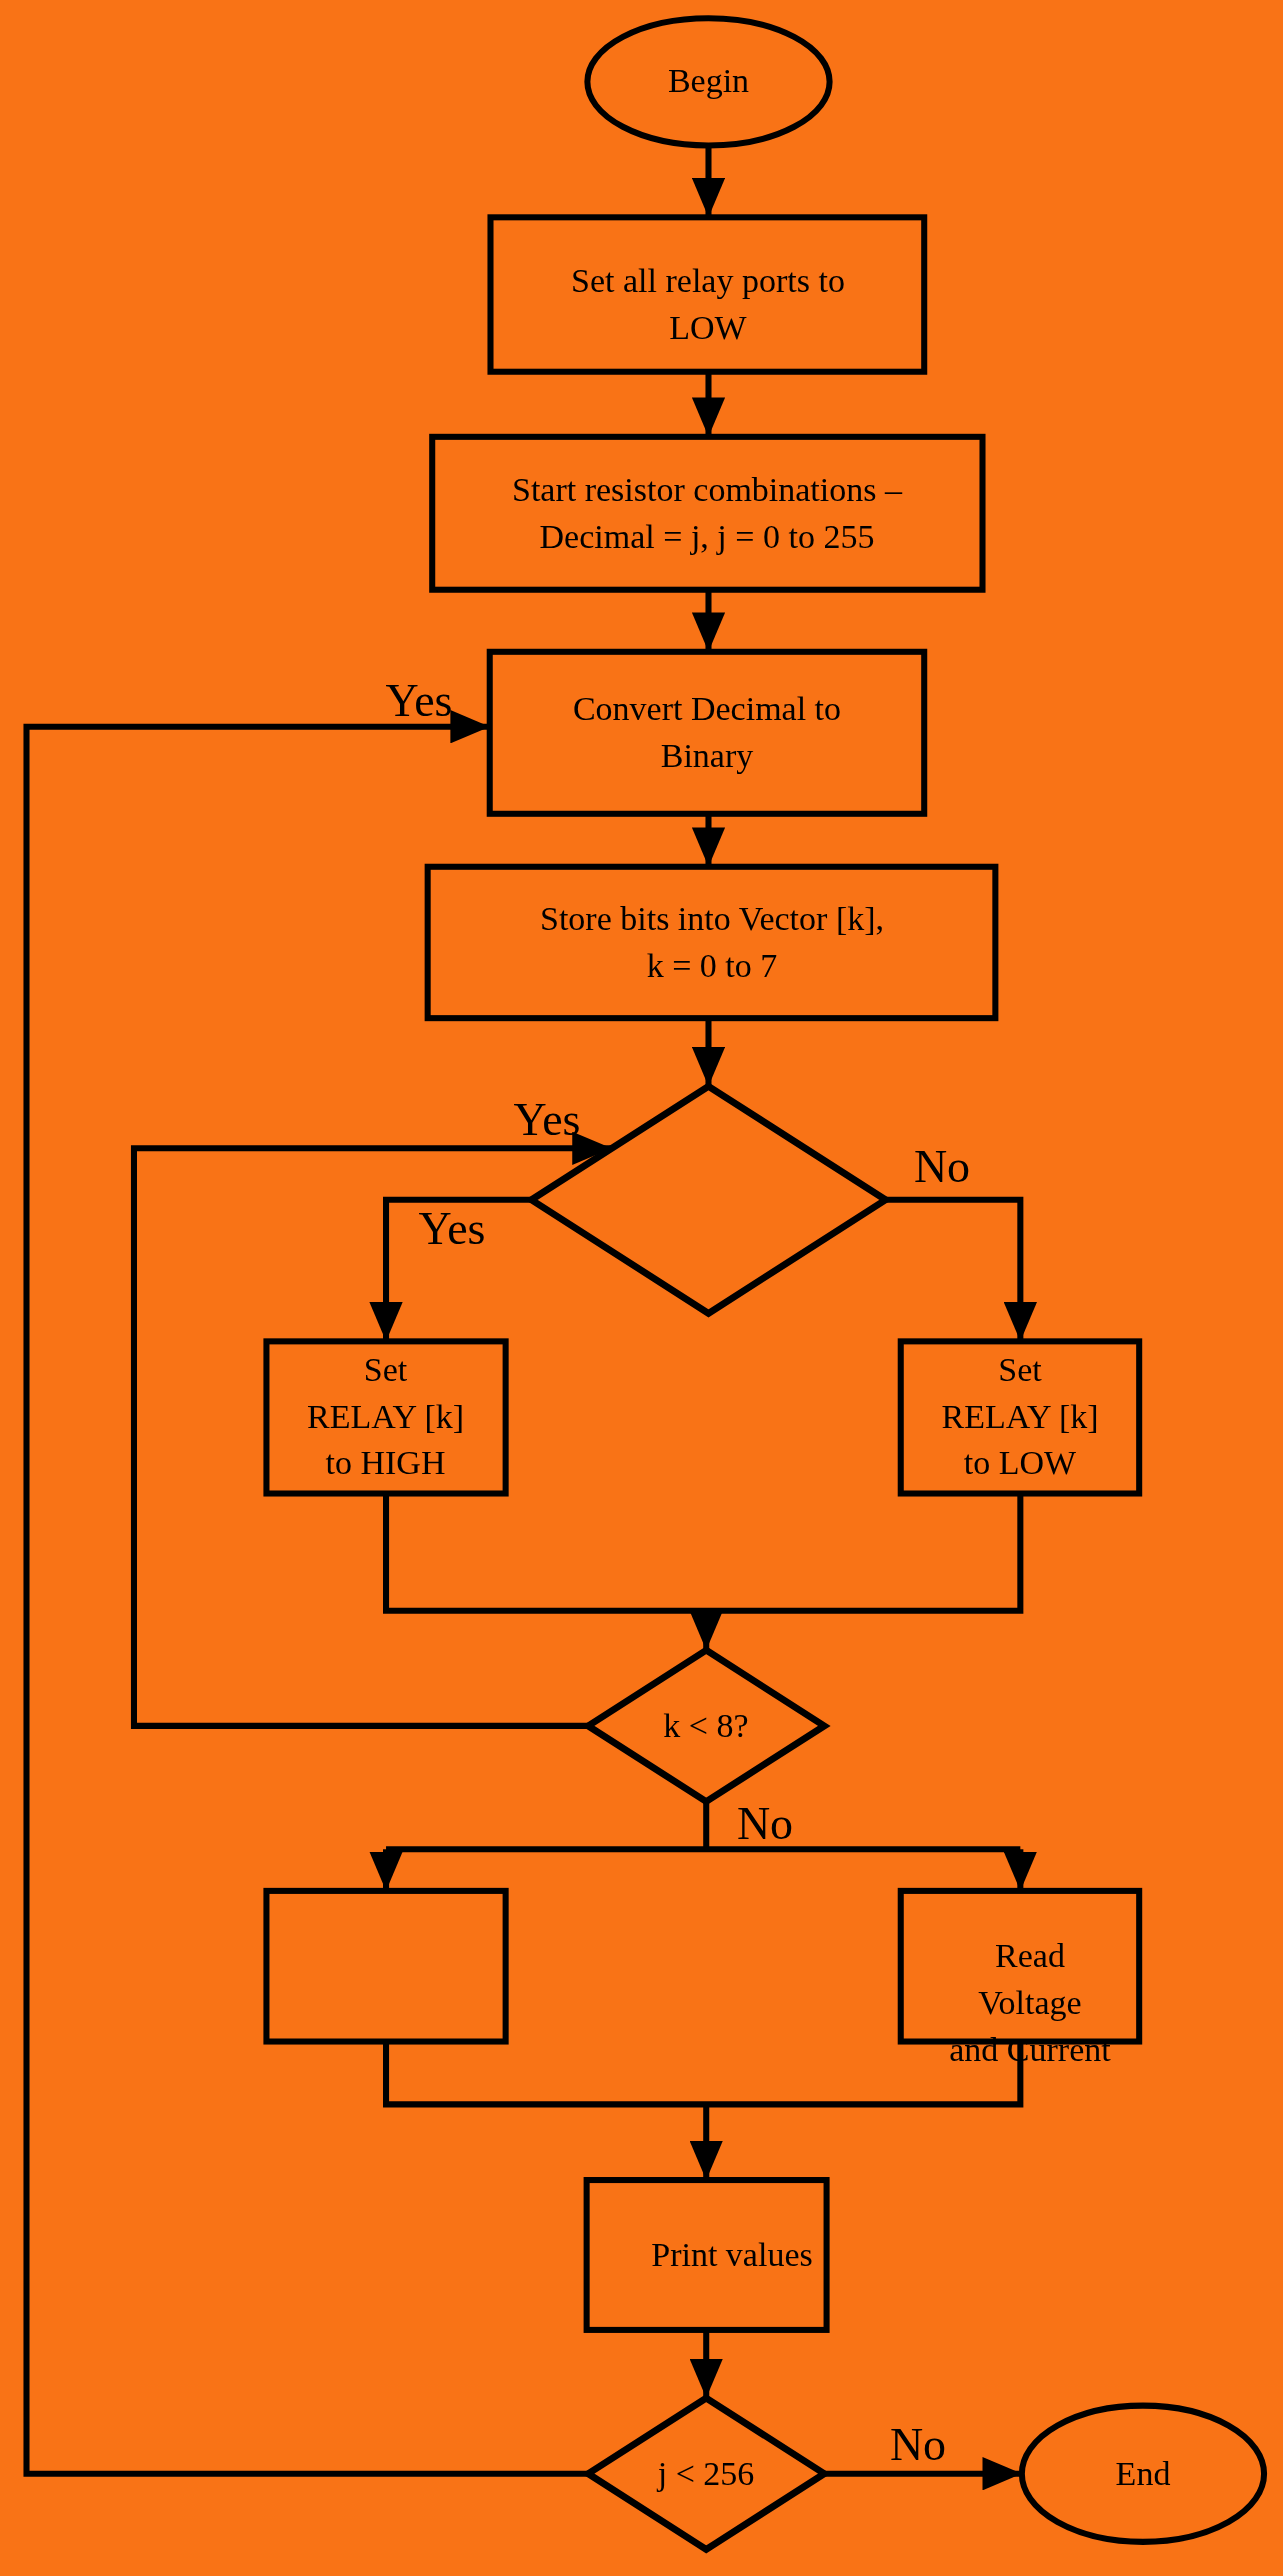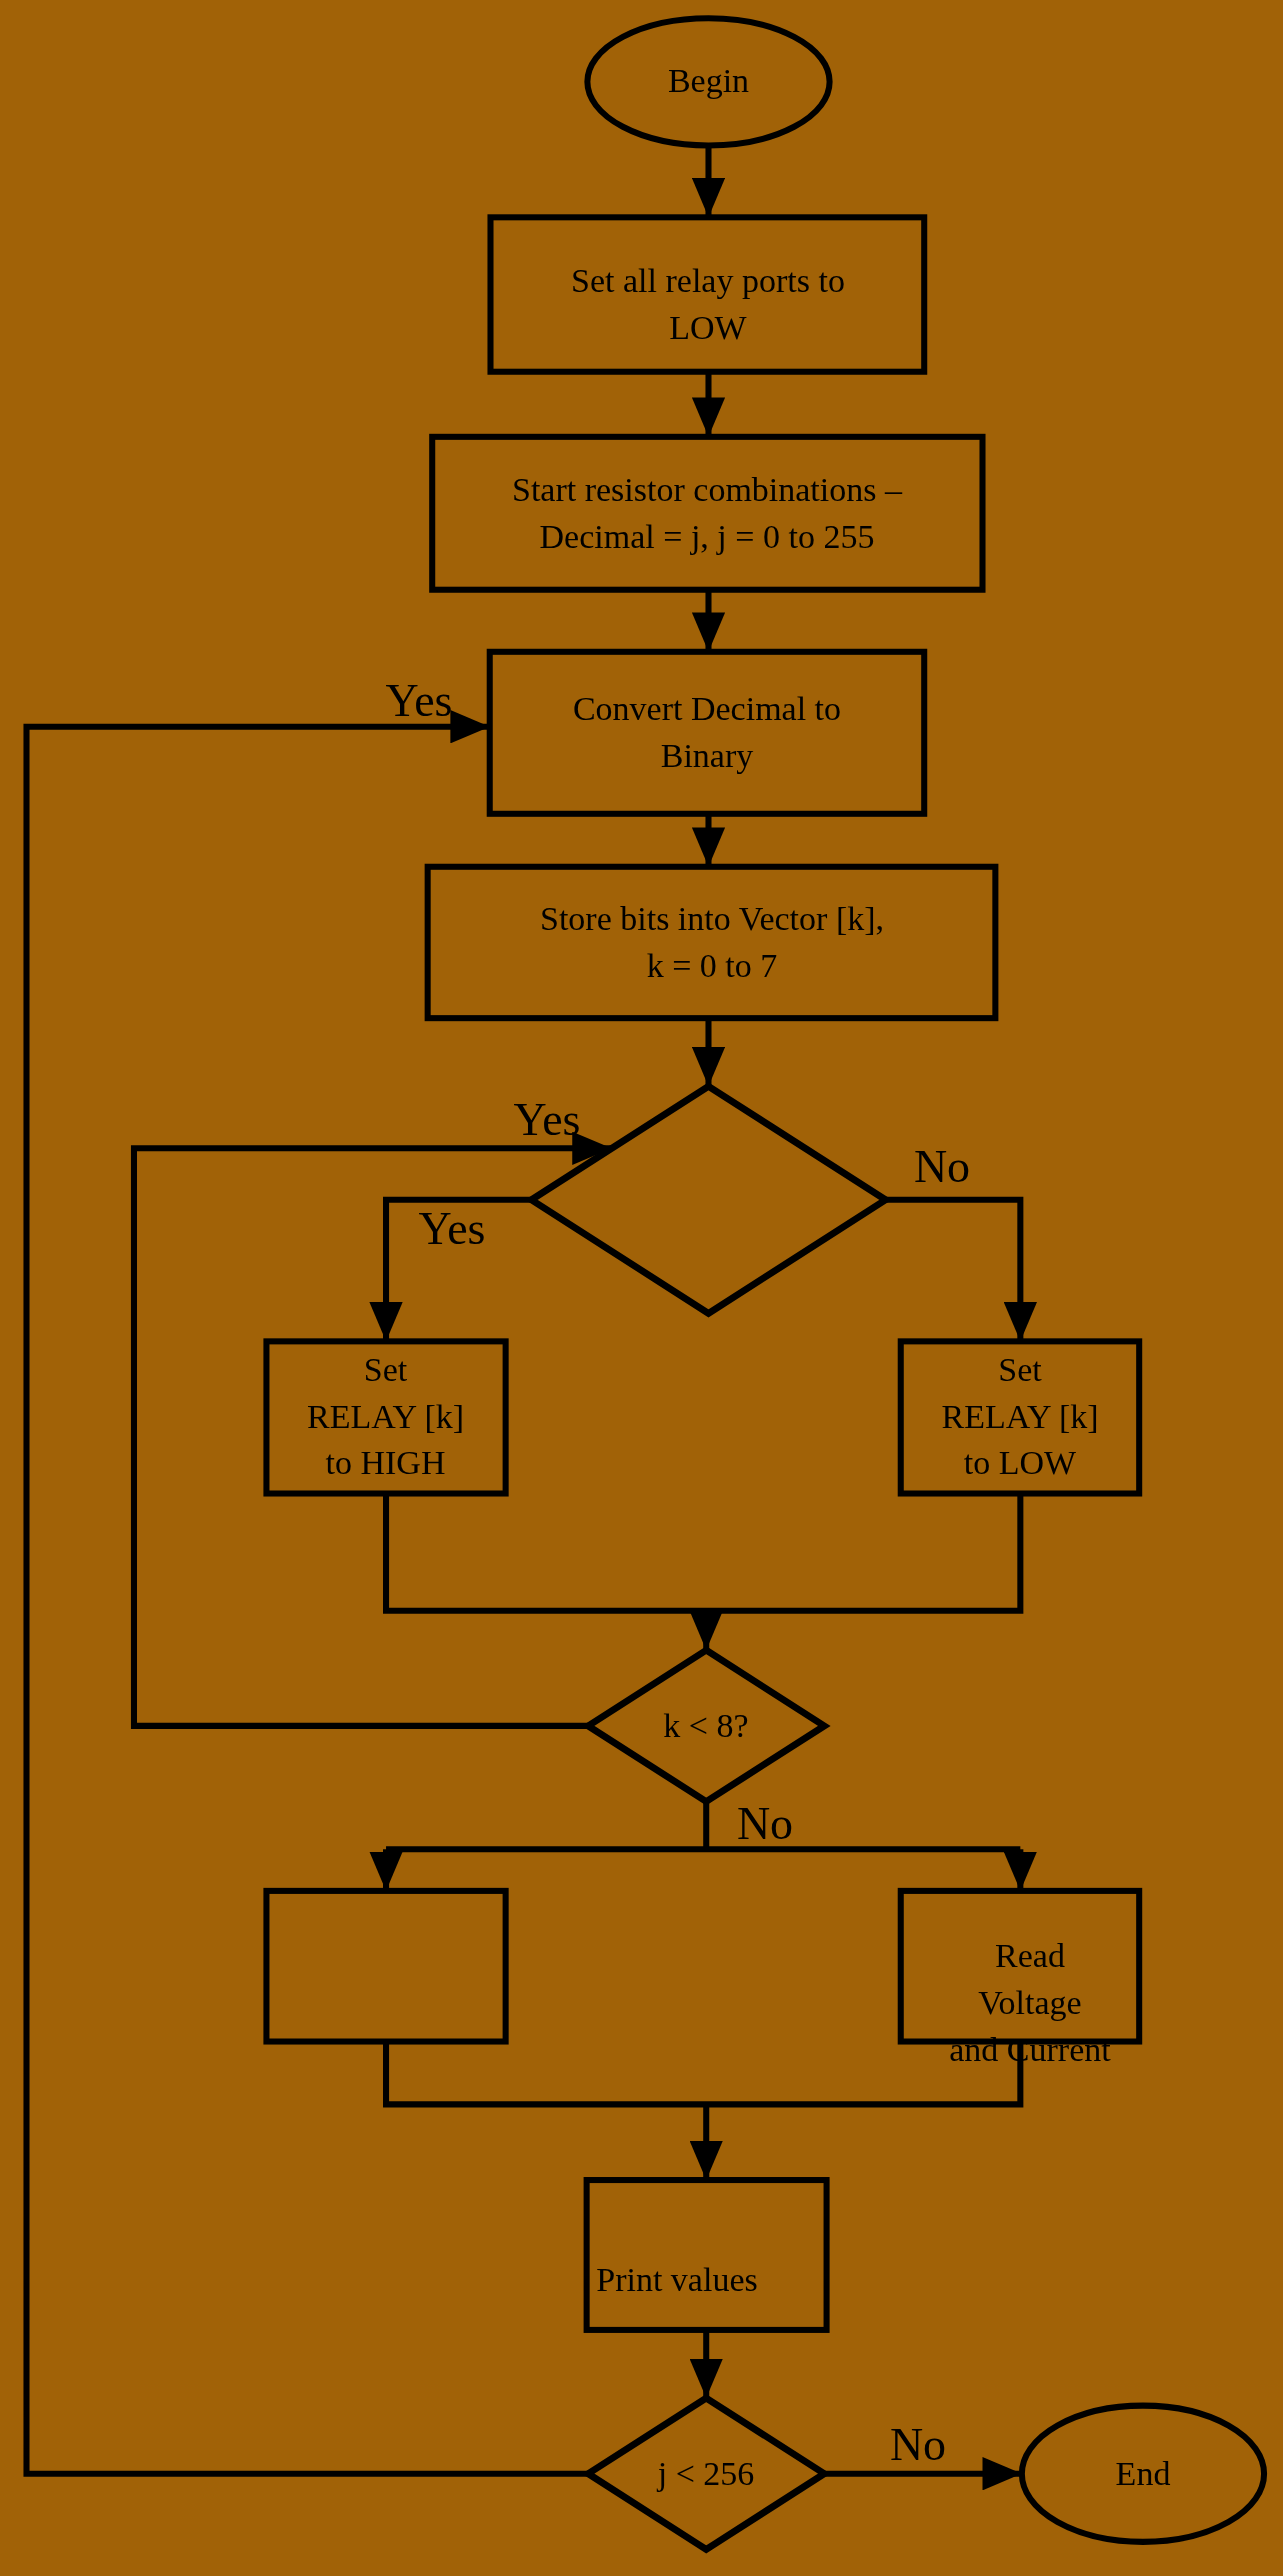--- a/index.html
+++ b/index.html
@@ -1,19 +1,19 @@
 <!DOCTYPE html>
 <html style="font-size:12px"><head>
 <meta charset="utf-8">
 <style>
   html,body{margin:0;padding:0;background:#ffffff;}
   #canvas{
     position:relative;
     width:1283px;height:2576px;
-    background:#a16207;
+    background:#f97316;
     font-family:"Liberation Serif","DejaVu Serif",serif;
     color:#000000;
     overflow:hidden;
   }
   #wires{position:absolute;left:0;top:0;}
   #wires path, #wires ellipse, #wires rect, #wires polygon{
     fill:none;stroke:#000000;
   }
   #wires rect{stroke-width:8px;}
   #wires ellipse{stroke-width:8px;}
@@ -105,21 +105,21 @@
 RELAY [k]
 to LOW</div>
 
   <div class="node-label" style="left:615px;top:1688px;width:182px;height:76px;">k &lt; 8?</div>
 
 
   <div class="node-label" style="left:904px;top:1931px;width:252px;height:145px;">Read
 Voltage
 and Current</div>
 
-  <div class="node-label" style="left:562px;top:2183px;width:230px;height:144px;margin-top:25px;">Print values</div>
+  <div class="node-label" style="left:617px;top:2183px;width:230px;height:144px;">Print values</div>
 
   <div class="node-label" style="left:615px;top:2436px;width:182px;height:76px;">j &lt; 256</div>
 
   <div class="node-label" style="left:1052px;top:2444px;width:182px;height:61px;">End</div>
 
   <div class="edge-label" style="left:419px;top:701px;">Yes</div>
 
   <div class="edge-label" style="left:547px;top:1120px;">Yes</div>
 
   <div class="edge-label" style="left:452px;top:1229px;">Yes</div>

